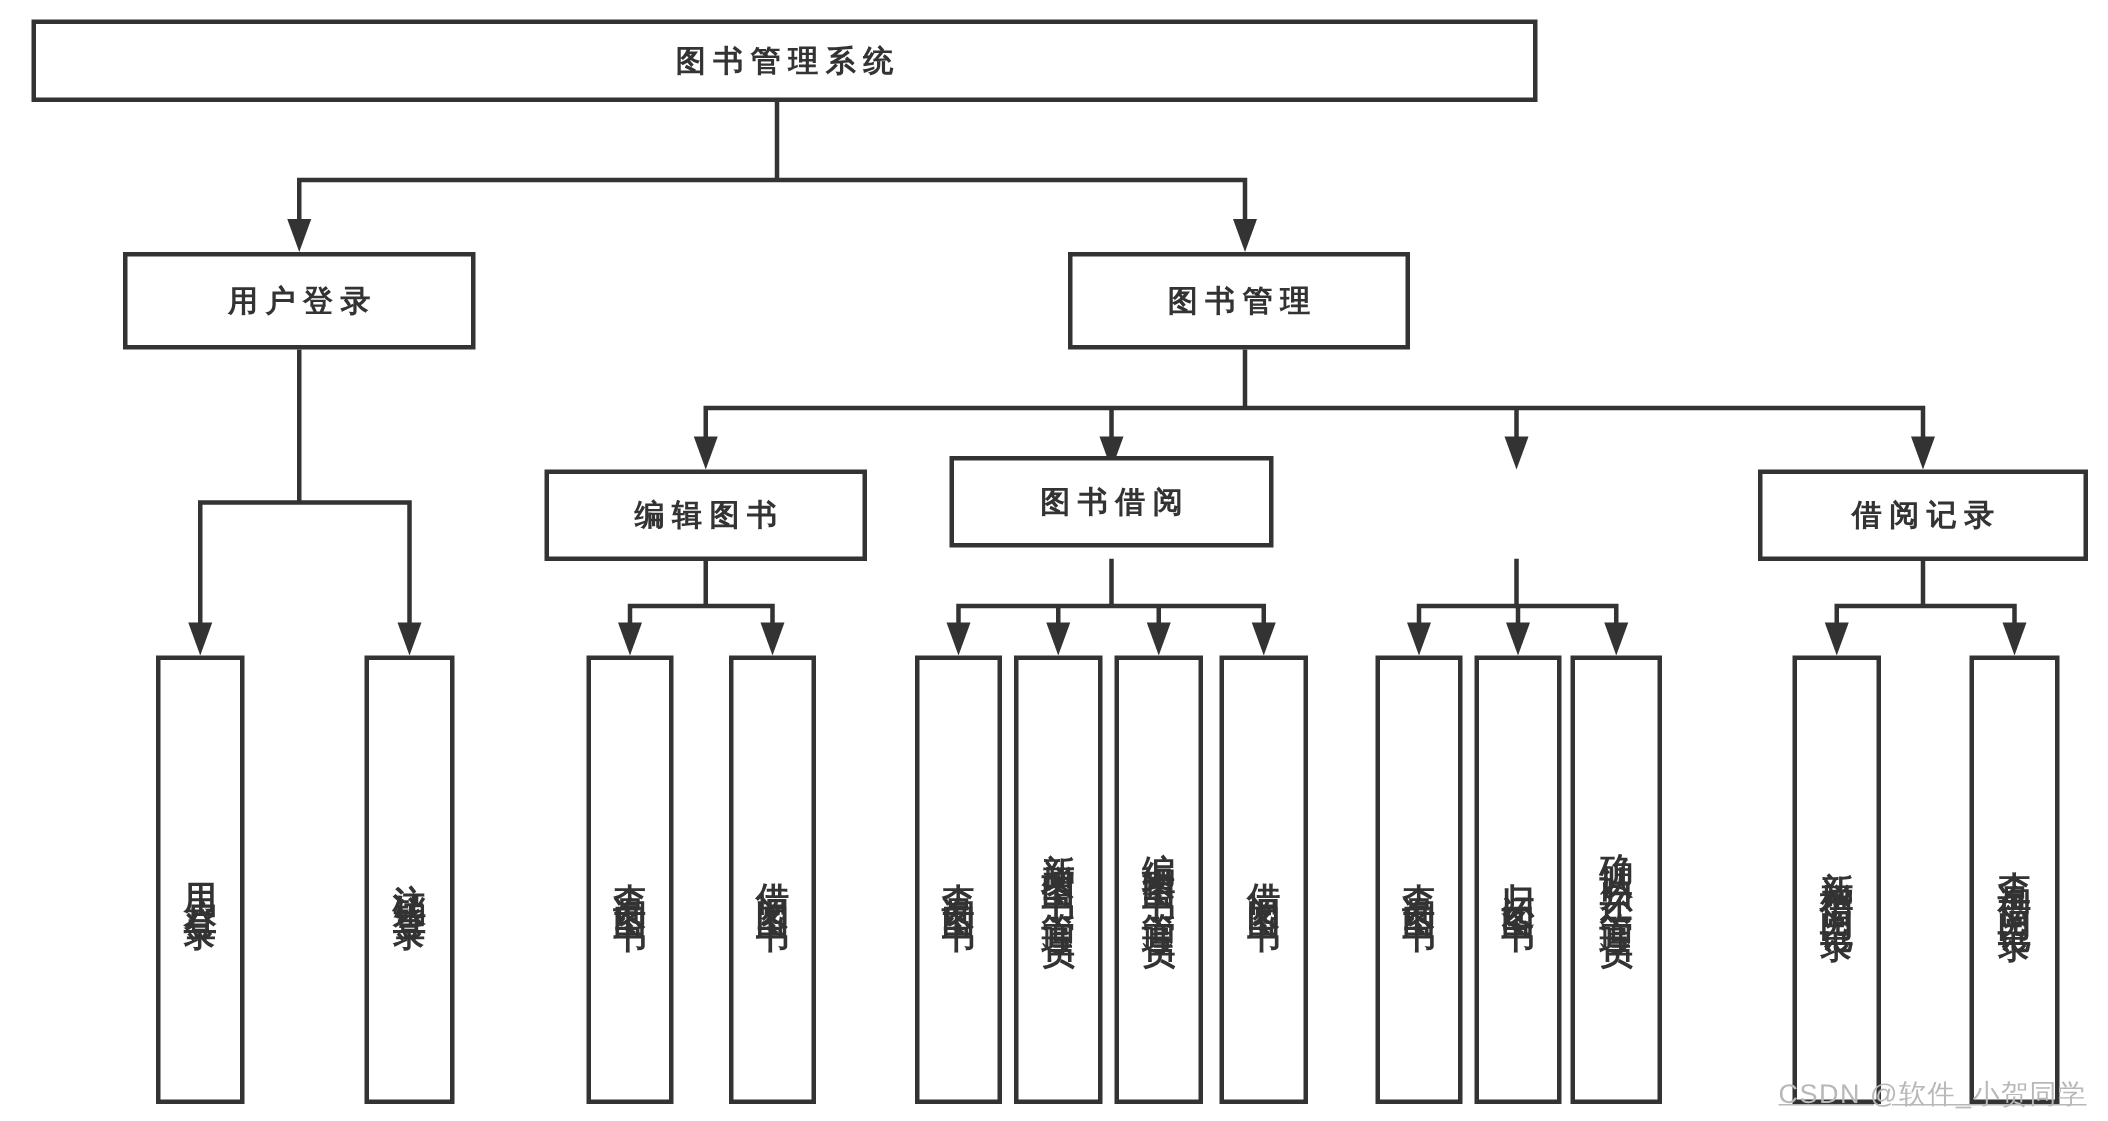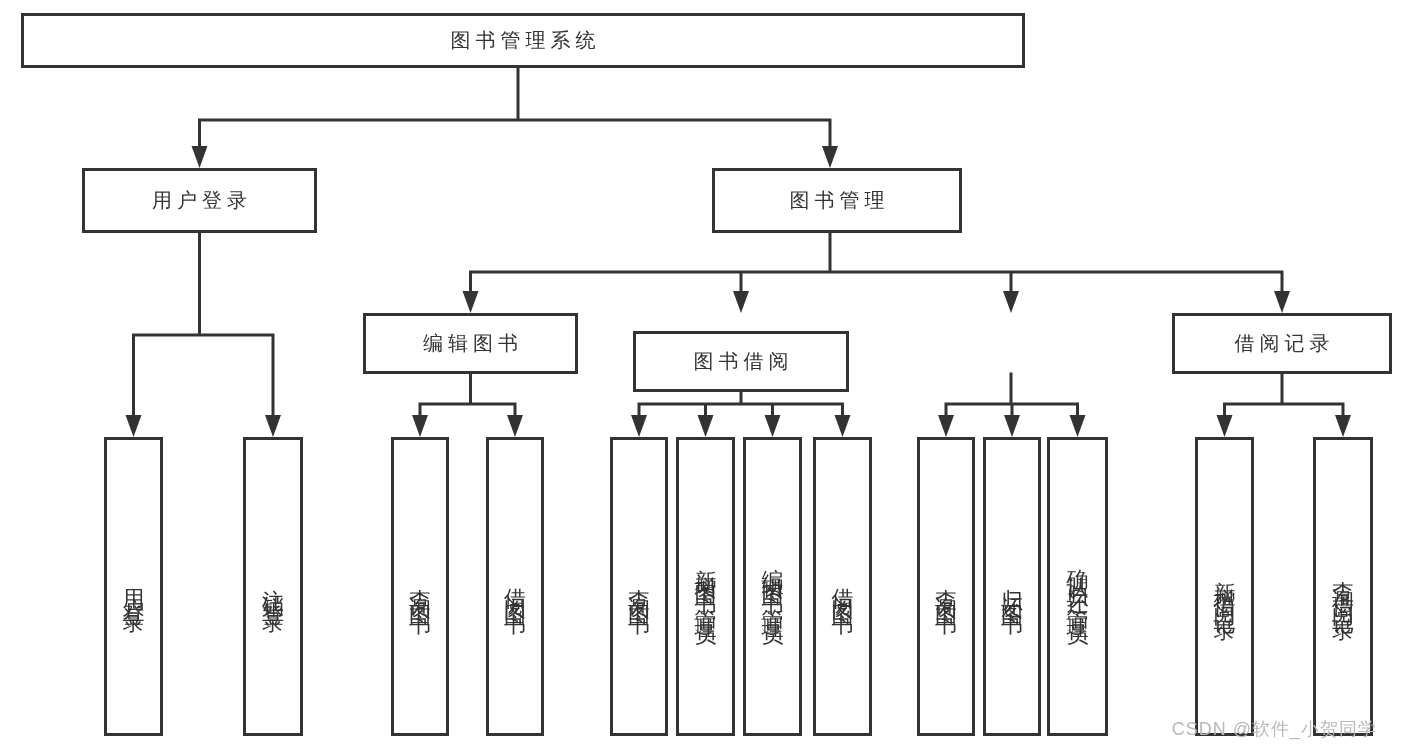--- a/index.html
+++ b/index.html
@@ -31,42 +31,44 @@
   }
   .connectors path.a { fill: var(--line-color); stroke: none; }
   .node {
     position: absolute;
     background: var(--node-background);
     border: 3px solid var(--line-color);
     display: flex;
     align-items: center;
     justify-content: center;
     color: var(--text-color);
+    font-weight: bold;
   }
   .node.h span {
     font-size: 20px;
     letter-spacing: 5px;
     white-space: nowrap;
     text-indent: 5px;
   }
   .node.v span {
     writing-mode: vertical-rl;
     text-orientation: mixed;
     font-size: 22px;
     letter-spacing: 8px;
     line-height: 1;
   }
   .watermark {
     position: absolute;
-    right: 28px;
+    right: 14px;
     bottom: 6px;
     font-size: 18px;
     letter-spacing: 1px;
     color: var(--watermark-color);
     white-space: nowrap;
+    text-decoration: underline;
   }
 </style>
 </head>
 <body>
 
 <div class="canvas">
 
   <svg class="connectors" width="1405" height="747" viewBox="0 0 1405 747">
     <g>
       <path class="l" d="M518 68 V120 M199.5 120 H830 M199.5 120 V148 M830 120 V148"></path>
@@ -110,28 +112,28 @@
     </g>
   </svg>
 
   <div class="node h" style="left:21px;top:13px;width:1004px;height:55px">
     <span>图书管理系统</span>
   </div>
 
   <div class="node h" style="left:82px;top:168px;width:235px;height:65px">
     <span>用户登录</span>
   </div>
-  <div class="node h" style="left:712px;top:168px;width:250px;height:65px">
+  <div class="node h" style="left:712px;top:168px;width:228px;height:65px">
     <span>图书管理</span>
   </div>
 
   <div class="node h" style="left:363px;top:313px;width:215px;height:61px">
     <span>编辑图书</span>
   </div>
-  <div class="node h" style="left:633px;top:331px;width:216px;height:61px">
+  <div class="node h" style="left:633px;top:304px;width:216px;height:61px">
     <span>图书借阅</span>
   </div>
   <div class="node h" style="left:1172px;top:313px;width:220px;height:61px">
     <span>借阅记录</span>
   </div>
 
   <div class="node v" style="left:104px;top:437px;width:59px;height:299px">
     <span>用户登录</span>
   </div>
   <div class="node v" style="left:243px;top:437px;width:60px;height:299px">

